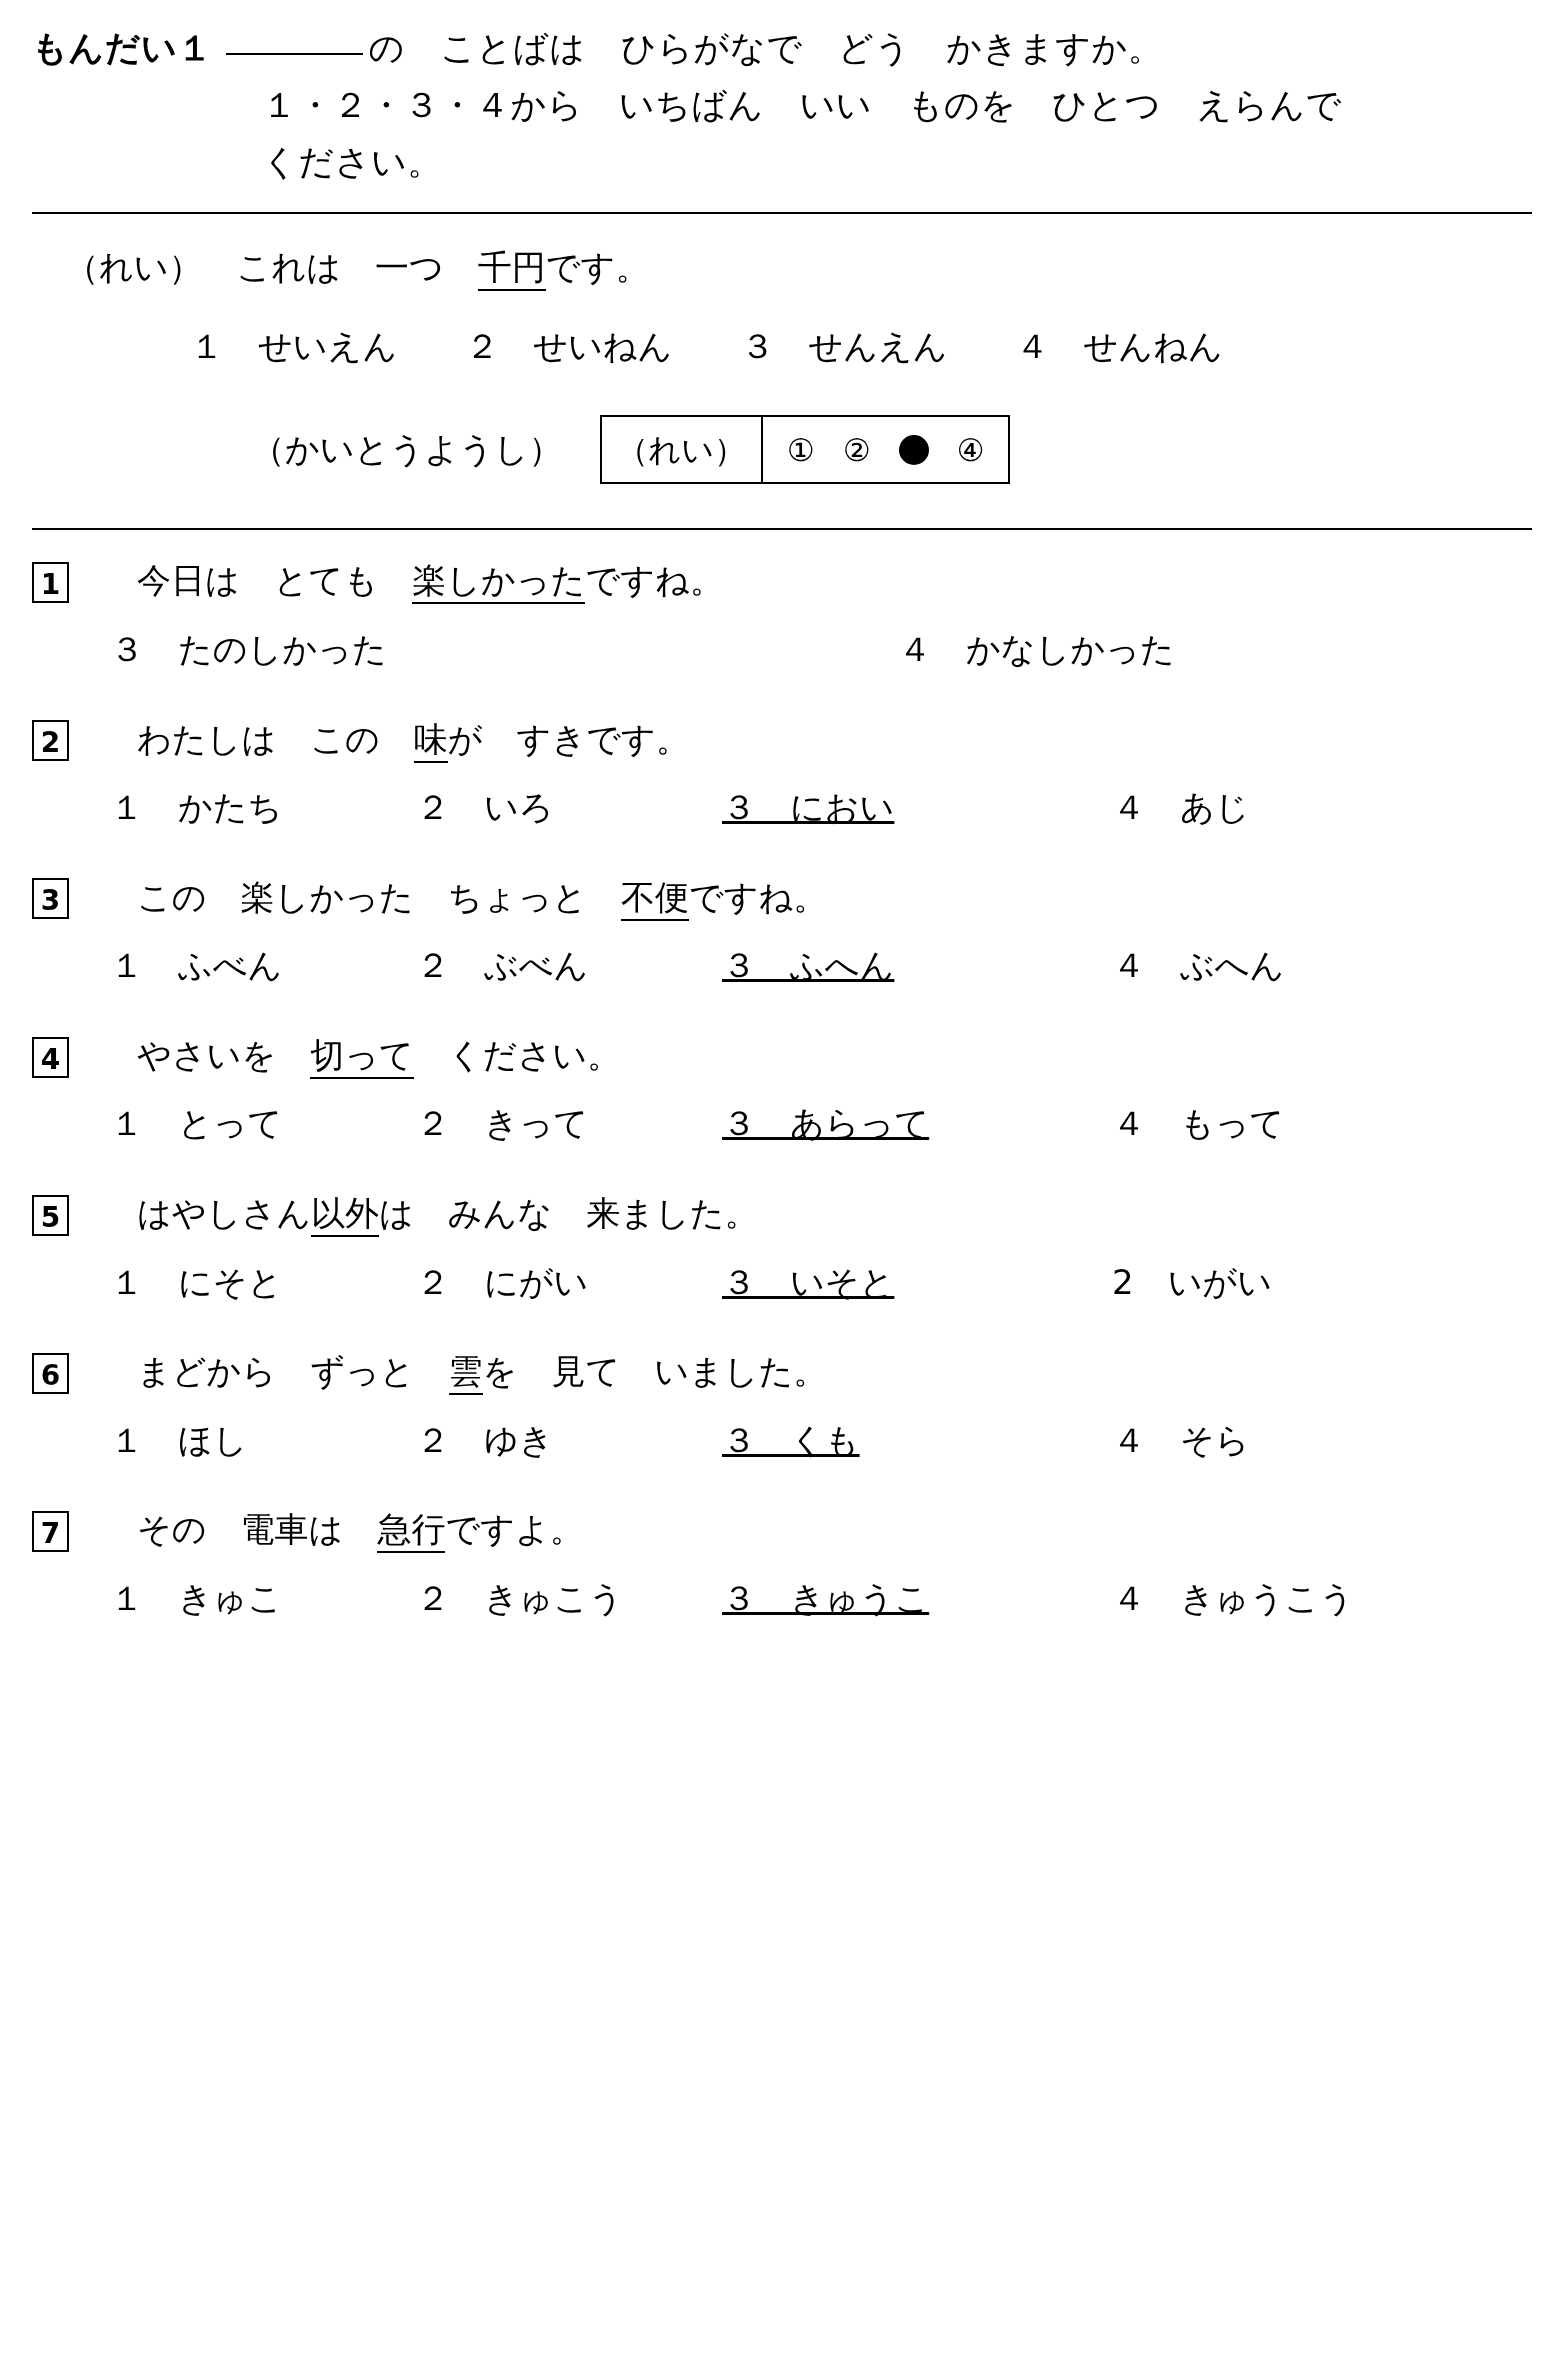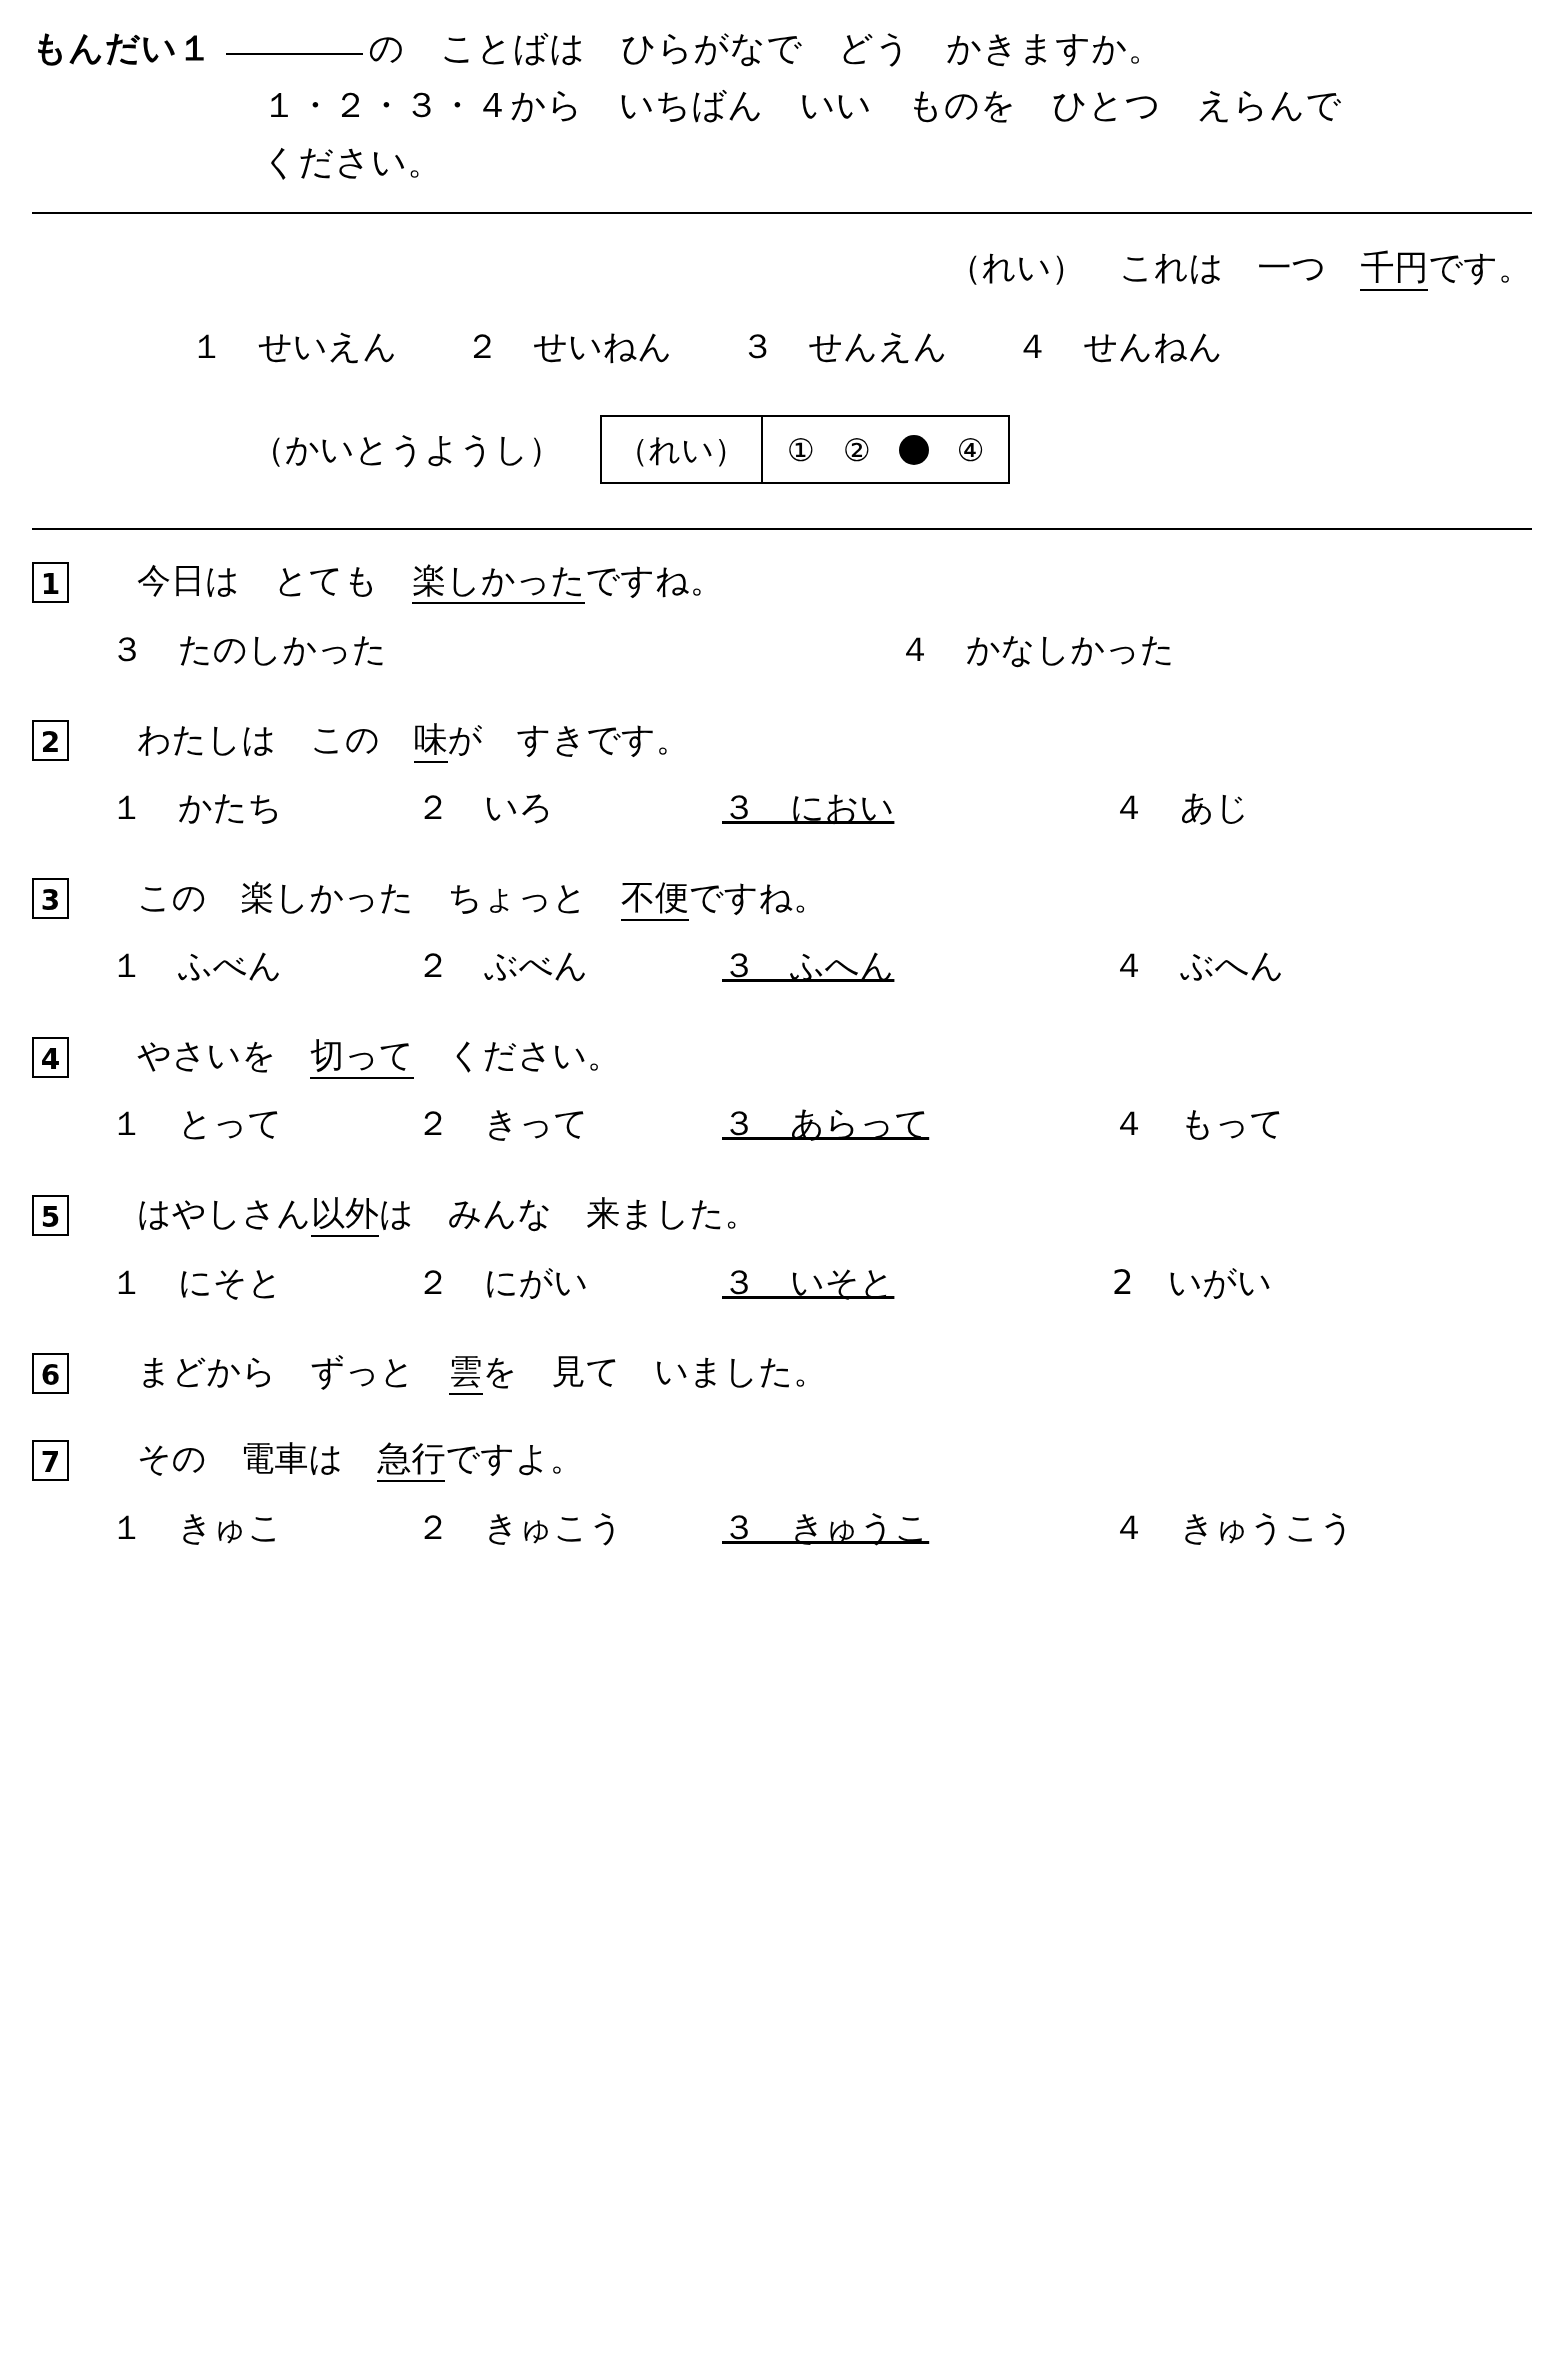--- a/index.html
+++ b/index.html
@@ -54,21 +54,20 @@
 
   
   .example {
     padding: 28px 0 22px 0;
     font-size: 34px;
     line-height: 1.5;
   }
   .ex-sentence {
     padding-left: 33px;
     white-space: pre;
-    text-align: right;
   }
   .ul {
     border-bottom: 2.8px solid #000;
     padding-bottom: 1.9px;
   }
   .ex-choices {
     padding-left: 158px;
     margin-top: 28px;
     white-space: pre;
     font-size: 34px;
@@ -275,20 +274,28 @@
           <span class="c">2　いがい</span>
         </div>
       </div>
     </div>
 
     <div class="q">
       <div class="q-head">
         <span class="q-num">6</span>
         <span class="q-text"><span>まどから　ずっと　</span><span class="ul">雲</span><span>を　見て　いました。</span></span>
       </div>
+      <div class="q-choices">
+        <div class="choice-row grid4">
+          <span class="c">１　ほし</span>
+          <span class="c">２　ゆき</span>
+          <span class="c">３　くも</span>
+          <span class="c">４　そら</span>
+        </div>
+      </div>
     </div>
 
     <div class="q">
       <div class="q-head">
         <span class="q-num">7</span>
         <span class="q-text"><span>その　電車は　</span><span class="ul">急行</span><span>ですよ。</span></span>
       </div>
       <div class="q-choices">
         <div class="choice-row grid4">
           <span class="c">１　きゅこ</span>

